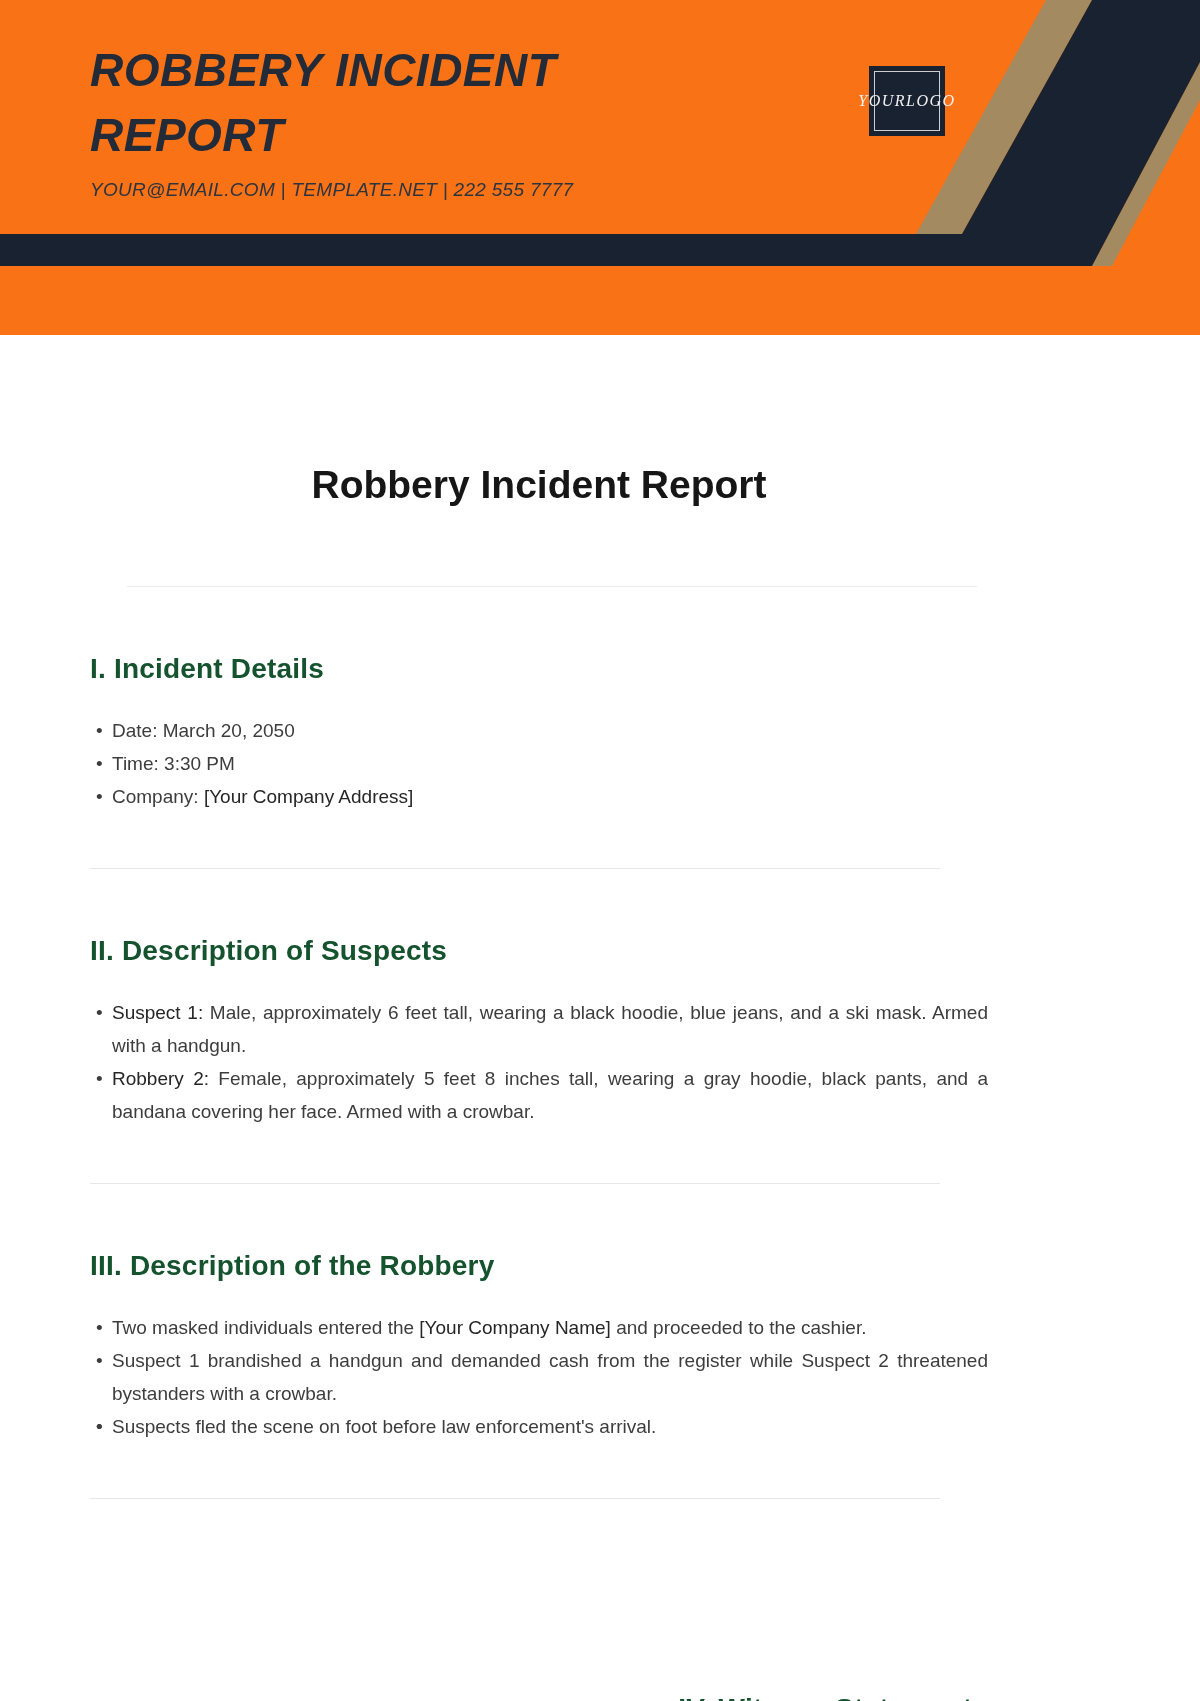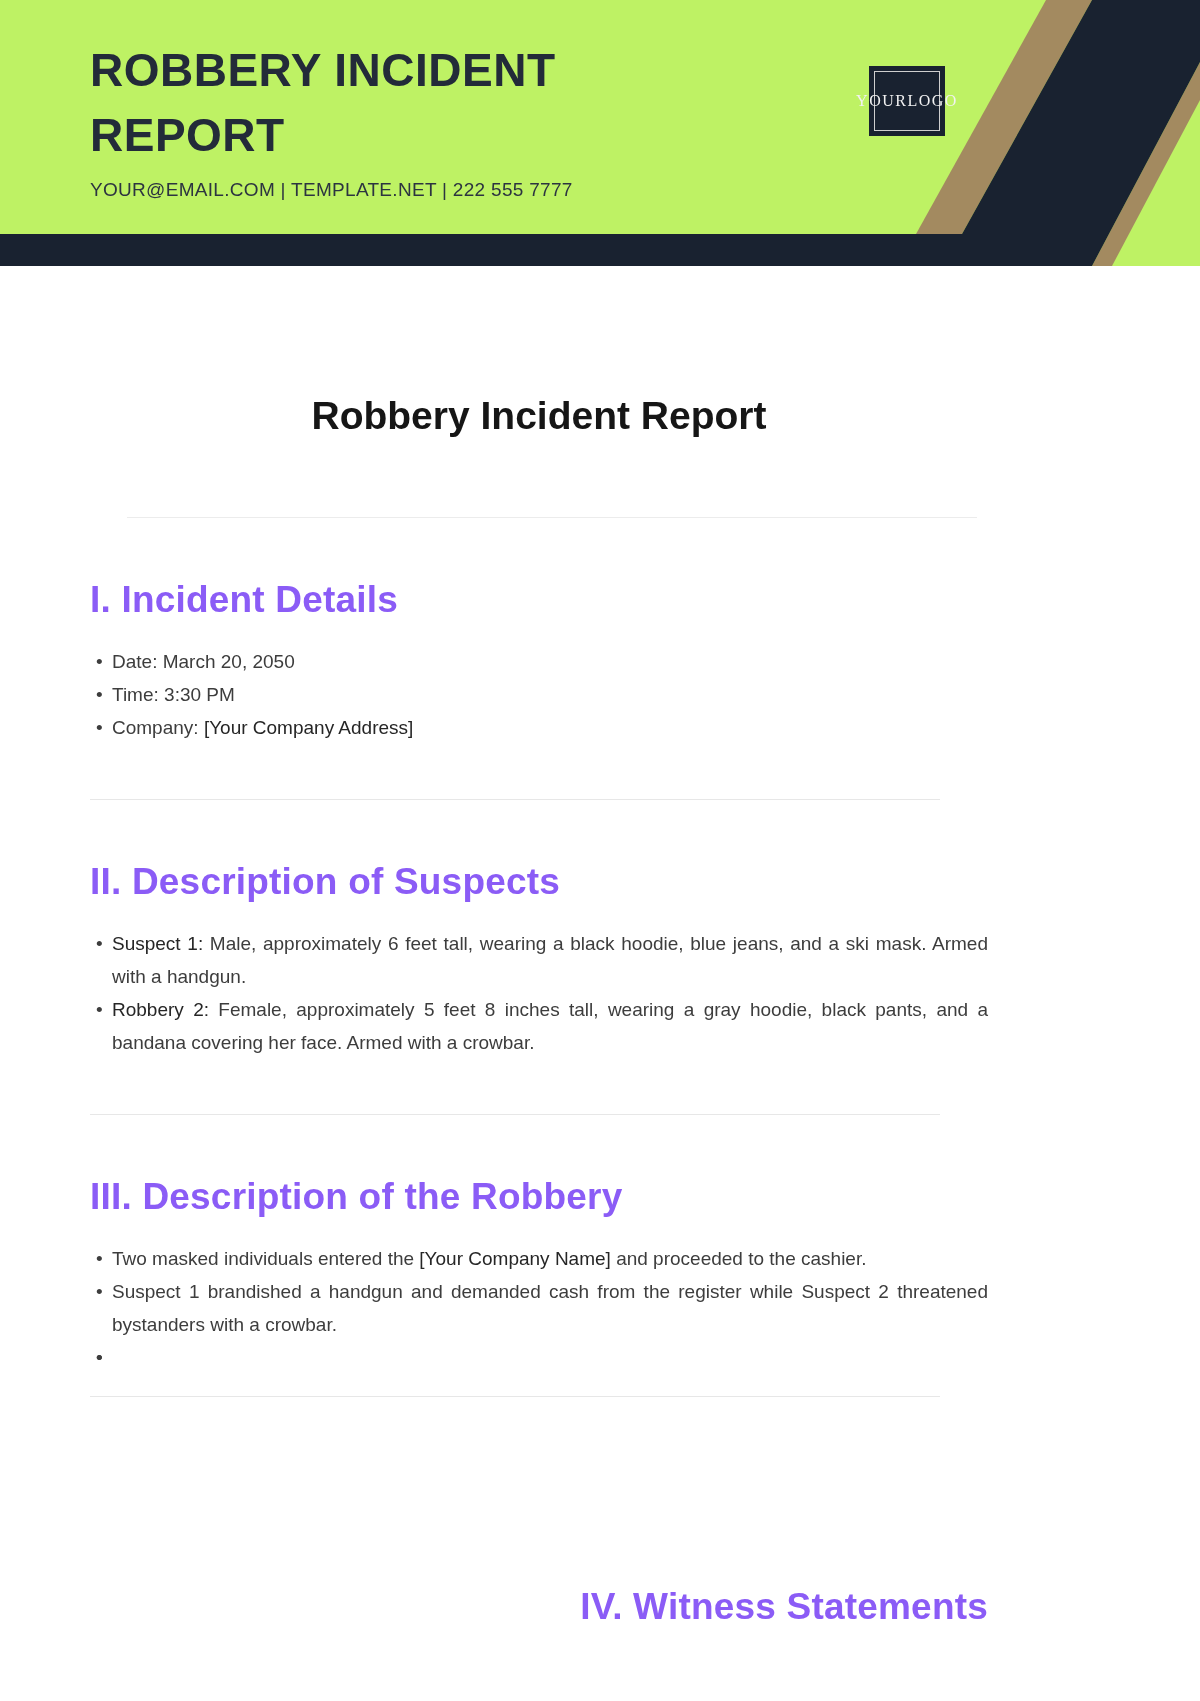--- a/index.html
+++ b/index.html
@@ -3,21 +3,21 @@
 <meta charset="utf-8">
 <style>
   html,body { margin:0; padding:0; background:#ffffff; }
   body { font-family:"Liberation Sans", sans-serif; }
   .page {
     position:relative; width:1200px; height:1701px;
     background:#ffffff; overflow:hidden; margin:0 auto;
   }
 
   
-  .report-header { position:relative; height:266px; background:#bef264; }
+  .report-header { position:relative; height:335px; background:#f97316;font-style:italic; }
   .accent-svg { position:absolute; left:0; top:0; width:1200px; height:266px; display:block; }
   .header-title {
     position:absolute; left:90px; top:38px;
     font-size:46px; font-weight:800; color:#232b39;
     line-height:65px; letter-spacing:0.5px;
   }
   .header-contact {
     position:absolute; left:90px; top:179px;
     font-size:19px; font-weight:500; color:#2c3440; letter-spacing:0.3px;
   }
@@ -40,22 +40,22 @@
   }
   .title-divider {
     border:none; border-top:1px solid #ececec;
     width:850px; margin:77px 0 0 37px;
   }
   .section-divider {
     border:none; border-top:1px solid #e7e7e7;
     width:850px; margin:55px 0 0 0;
   }
   h2.sec-heading {
-    margin:64px 0 0 0; font-size:37px; line-height:36px;
-    font-weight:700; color:#8b5cf6; letter-spacing:0.2px;
+    margin:64px 0 0 0; font-size:28px; line-height:36px;
+    font-weight:700; color:#14532d; letter-spacing:0.2px;
   }
   h2.last-heading { margin-top:192px;text-align:right; }
   ul.bullets { list-style:none; margin:27px 0 0 0; padding:0; }
   ul.bullets li {
     position:relative; padding-left:22px;
     font-size:19px; line-height:33px; color:#3d3d3d;
   }
   ul.bullets li .dot { position:absolute; left:6px; top:0; color:#3d3d3d; }
   ul.bullets li b { font-weight:400; color:#262626; }
   ul.bullets.justify li { text-align:justify; }
@@ -130,21 +130,21 @@
         <li>
           <span class="dot">•</span><span>Two masked individuals entered the </span><b>[Your Company Name]</b><span> and proceeded to the cashier.</span>
         </li>
         <li>
           <span class="dot">•</span><span>Suspect 1 brandished a handgun and demanded cash from the register while Suspect 2 threatened bystanders with a crowbar.</span>
         </li>
         <li>
           <span class="dot">•</span>
         </li>
         <li>
-          <span class="dot">•</span>
+          <span class="dot">•</span><span>Suspects fled the scene on foot before law enforcement's arrival.</span>
         </li>
       </ul>
     </section>
 
     <hr class="section-divider">
 
     <section>
       <h2 class="sec-heading last-heading">IV. Witness Statements</h2>
     </section>
 

